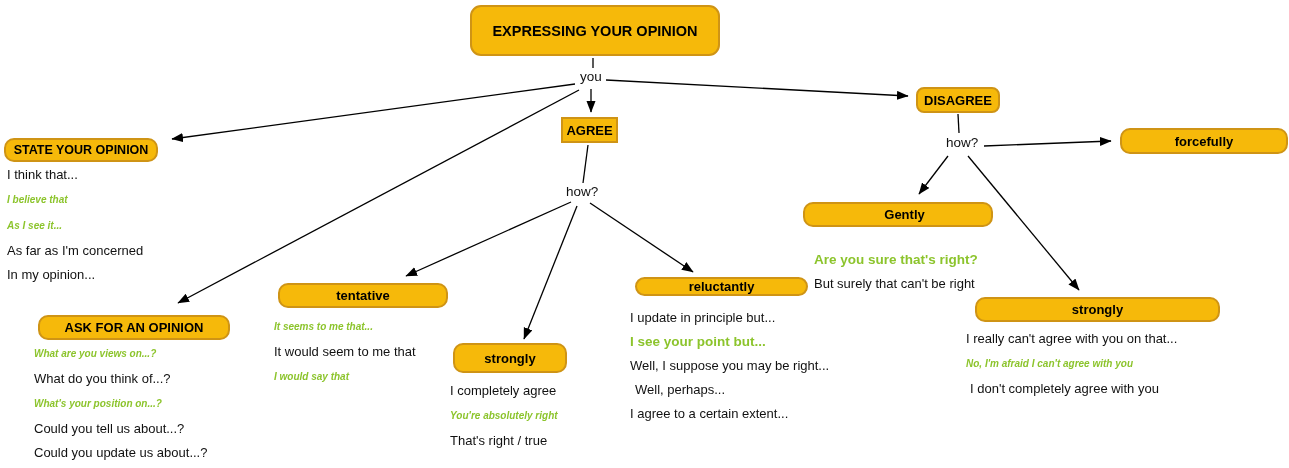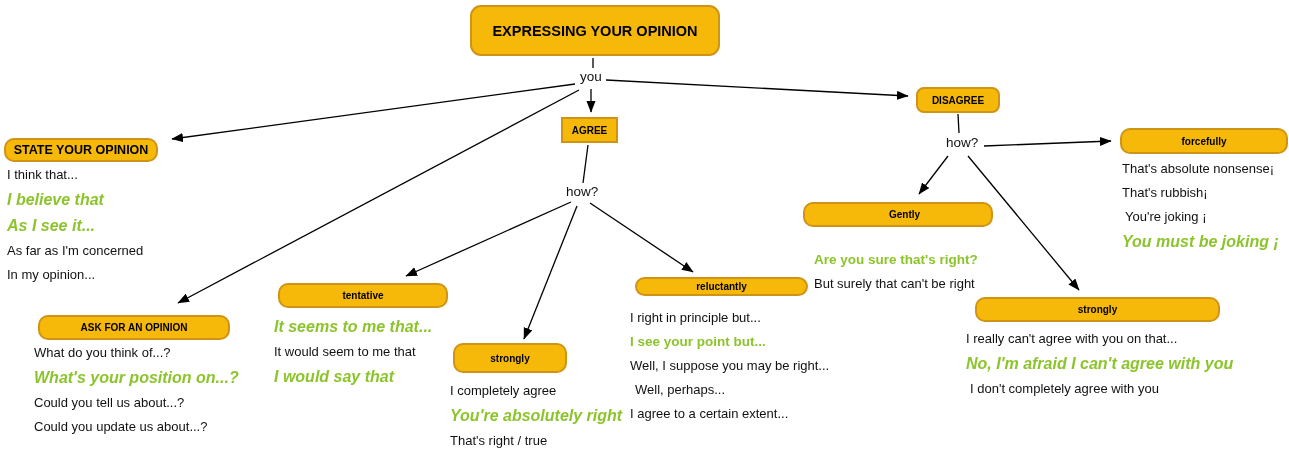--- a/index.html
+++ b/index.html
@@ -24,21 +24,21 @@
     position:absolute;
     z-index:3;
     background:var(--box-fill);
     border:2px solid var(--box-border);
     border-radius:10px;
     display:flex;
     align-items:center;
     justify-content:center;
     font-weight:bold;
     color:#000;
-    font-size:10px;
+    font-size:13px;
     box-sizing:border-box;
     white-space:nowrap;
     cursor:default;
   }
   .node.title{font-size:14.5px;border-radius:11px;}
   .edge-label{
     position:absolute;
     z-index:2;
     font-size:13.5px;
     color:var(--text);
@@ -56,21 +56,21 @@
   }
   .phrase.green{
     color:var(--green-text);
     font-weight:bold;
     font-size:13.5px;
   }
   .phrase.green-italic{
     color:var(--green-text);
     font-weight:bold;
     font-style:italic;
-    font-size:16px;
+    font-size:10px;
     line-height:18px;
   }
 </style>
 </head>
 <body>
 
 <div id="canvas">
 
   <svg class="edges" width="1289" height="468">
     <defs>
@@ -111,57 +111,52 @@
 
   <div class="phrase-group" style="left:7px;top:167px;">
     <div class="phrase plain">I think that...</div>
     <div class="phrase green-italic">I believe that</div>
     <div class="phrase green-italic">As I see it...</div>
     <div class="phrase plain">As far as I'm concerned</div>
     <div class="phrase plain">In my opinion...</div>
   </div>
 
   <div class="phrase-group" style="left:34px;top:345px;">
+    <div class="phrase green-italic">What are you views on...?</div>
     <div class="phrase plain">What do you think of...?</div>
     <div class="phrase green-italic">What's your position on...?</div>
     <div class="phrase plain">Could you tell us  about...?</div>
     <div class="phrase plain">Could you update us about...?</div>
   </div>
 
   <div class="phrase-group" style="left:274px;top:318px;">
     <div class="phrase green-italic">It seems to me that...</div>
     <div class="phrase plain">It would seem to me that</div>
     <div class="phrase green-italic">I would say that</div>
   </div>
 
   <div class="phrase-group" style="left:450px;top:383px;">
     <div class="phrase plain">I completely agree</div>
     <div class="phrase green-italic">You're absolutely right</div>
     <div class="phrase plain">That's right / true</div>
   </div>
 
   <div class="phrase-group" style="left:630px;top:310px;">
-    <div class="phrase plain">I right in principle but...</div>
+    <div class="phrase plain">I update in principle but...</div>
     <div class="phrase green">I see your point but...</div>
     <div class="phrase plain">Well, I suppose you may be right...</div>
     <div class="phrase plain" style="margin-left:5px;">Well, perhaps...</div>
     <div class="phrase plain">I agree to a certain extent...</div>
   </div>
 
   <div class="phrase-group" style="left:814px;top:252px;">
     <div class="phrase green">Are you sure that's right?</div>
     <div class="phrase plain">But surely that can't be right</div>
   </div>
 
-  <div class="phrase-group" style="left:1122px;top:161px;">
-    <div class="phrase plain">That's absolute nonsense¡</div>
-    <div class="phrase plain">That's rubbish¡</div>
-    <div class="phrase plain" style="margin-left:3px;">You're joking ¡</div>
-    <div class="phrase green-italic">You must be joking ¡</div>
-  </div>
 
   <div class="phrase-group" style="left:966px;top:331px;">
     <div class="phrase plain">I really can't agree with you on that...</div>
     <div class="phrase green-italic">No, I'm afraid I can't agree with you</div>
     <div class="phrase plain" style="margin-left:4px;">I don't completely agree with you</div>
   </div>
 
 </div>
 
 </body></html>

